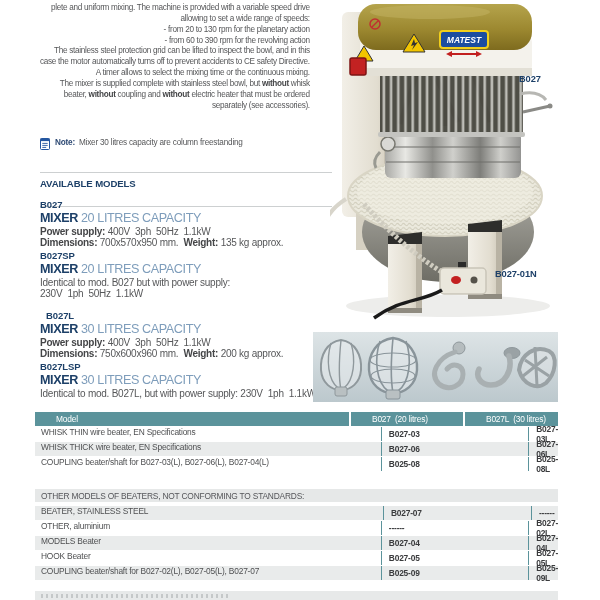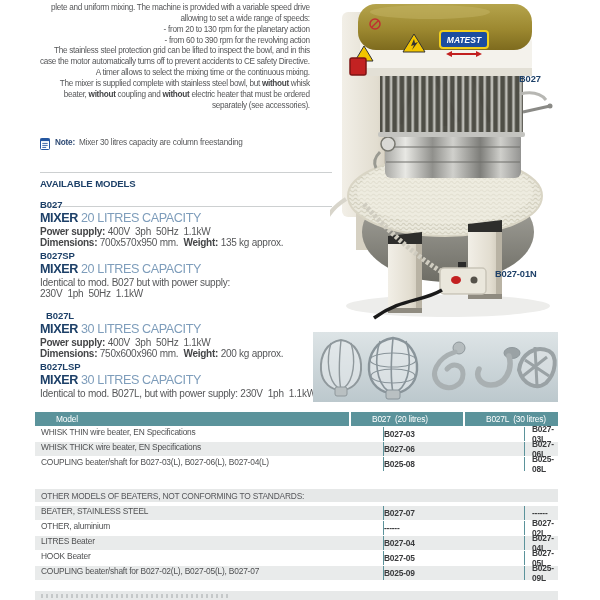--- a/index.html
+++ b/index.html
@@ -52,21 +52,21 @@
   .thead{display:flex;height:14px;margin-bottom:1px;}
   .th{background:#5b939b;color:#ffffff;display:flex;align-items:center;
       padding-left:21px;white-space:pre;}
   .th1{width:293px;margin-right:2px;}
   .th2{width:91px;margin-right:2px;}
   .th3{flex:1;}
   .trow{display:flex;height:14px;margin-bottom:1px;gap:48px;}
   .stripe-g{background:#e9ebeb;}
   .stripe-w{background:#ffffff;}
   .td1{width:294px;padding-left:6px;color:#4f5052;white-space:nowrap;overflow:hidden;}
-  .td2{width:92px;border-left:1px solid #5b939b;font-weight:bold;
+  .td2{width:92px;padding-left:7px;border-left:1px solid #5b939b;font-weight:bold;
        color:#3a3b3d;align-self:stretch;display:flex;align-items:center;}
   .td3{flex:1;padding-left:7px;border-left:1px solid #5b939b;font-weight:bold;
        color:#3a3b3d;align-self:stretch;display:flex;align-items:center;}
   .tsection{height:13px;margin-bottom:4px;background:#e6e8e8;color:#55565a;
             display:flex;align-items:center;padding-left:6px;white-space:nowrap;}
 
   
   .partial-row{position:absolute;left:35px;top:591px;width:523px;height:9px;background:#e7e9e9;}
   .partial-smudge{position:absolute;left:6px;top:3px;width:190px;height:4px;opacity:.55;
       background:repeating-linear-gradient(90deg,#a9adae 0 2px,transparent 2px 5px);}
@@ -319,21 +319,21 @@
           <div class="td1">BEATER, STAINLESS STEEL</div>
           <div class="td2">B027-07</div>
           <div class="td3">------</div>
         </div>
         <div class="trow stripe-w">
           <div class="td1">OTHER, aluminium</div>
           <div class="td2">------</div>
           <div class="td3">B027-02L</div>
         </div>
         <div class="trow stripe-g">
-          <div class="td1">LITRES Beater</div>
+          <div class="td1">MODELS Beater</div>
           <div class="td2">B027-04</div>
           <div class="td3">B027-04L</div>
         </div>
         <div class="trow stripe-w">
           <div class="td1">HOOK Beater</div>
           <div class="td2">B027-05</div>
           <div class="td3">B027-05L</div>
         </div>
         <div class="trow stripe-g">
           <div class="td1">COUPLING beater/shaft for B027-02(L), B027-05(L), B027-07</div>

